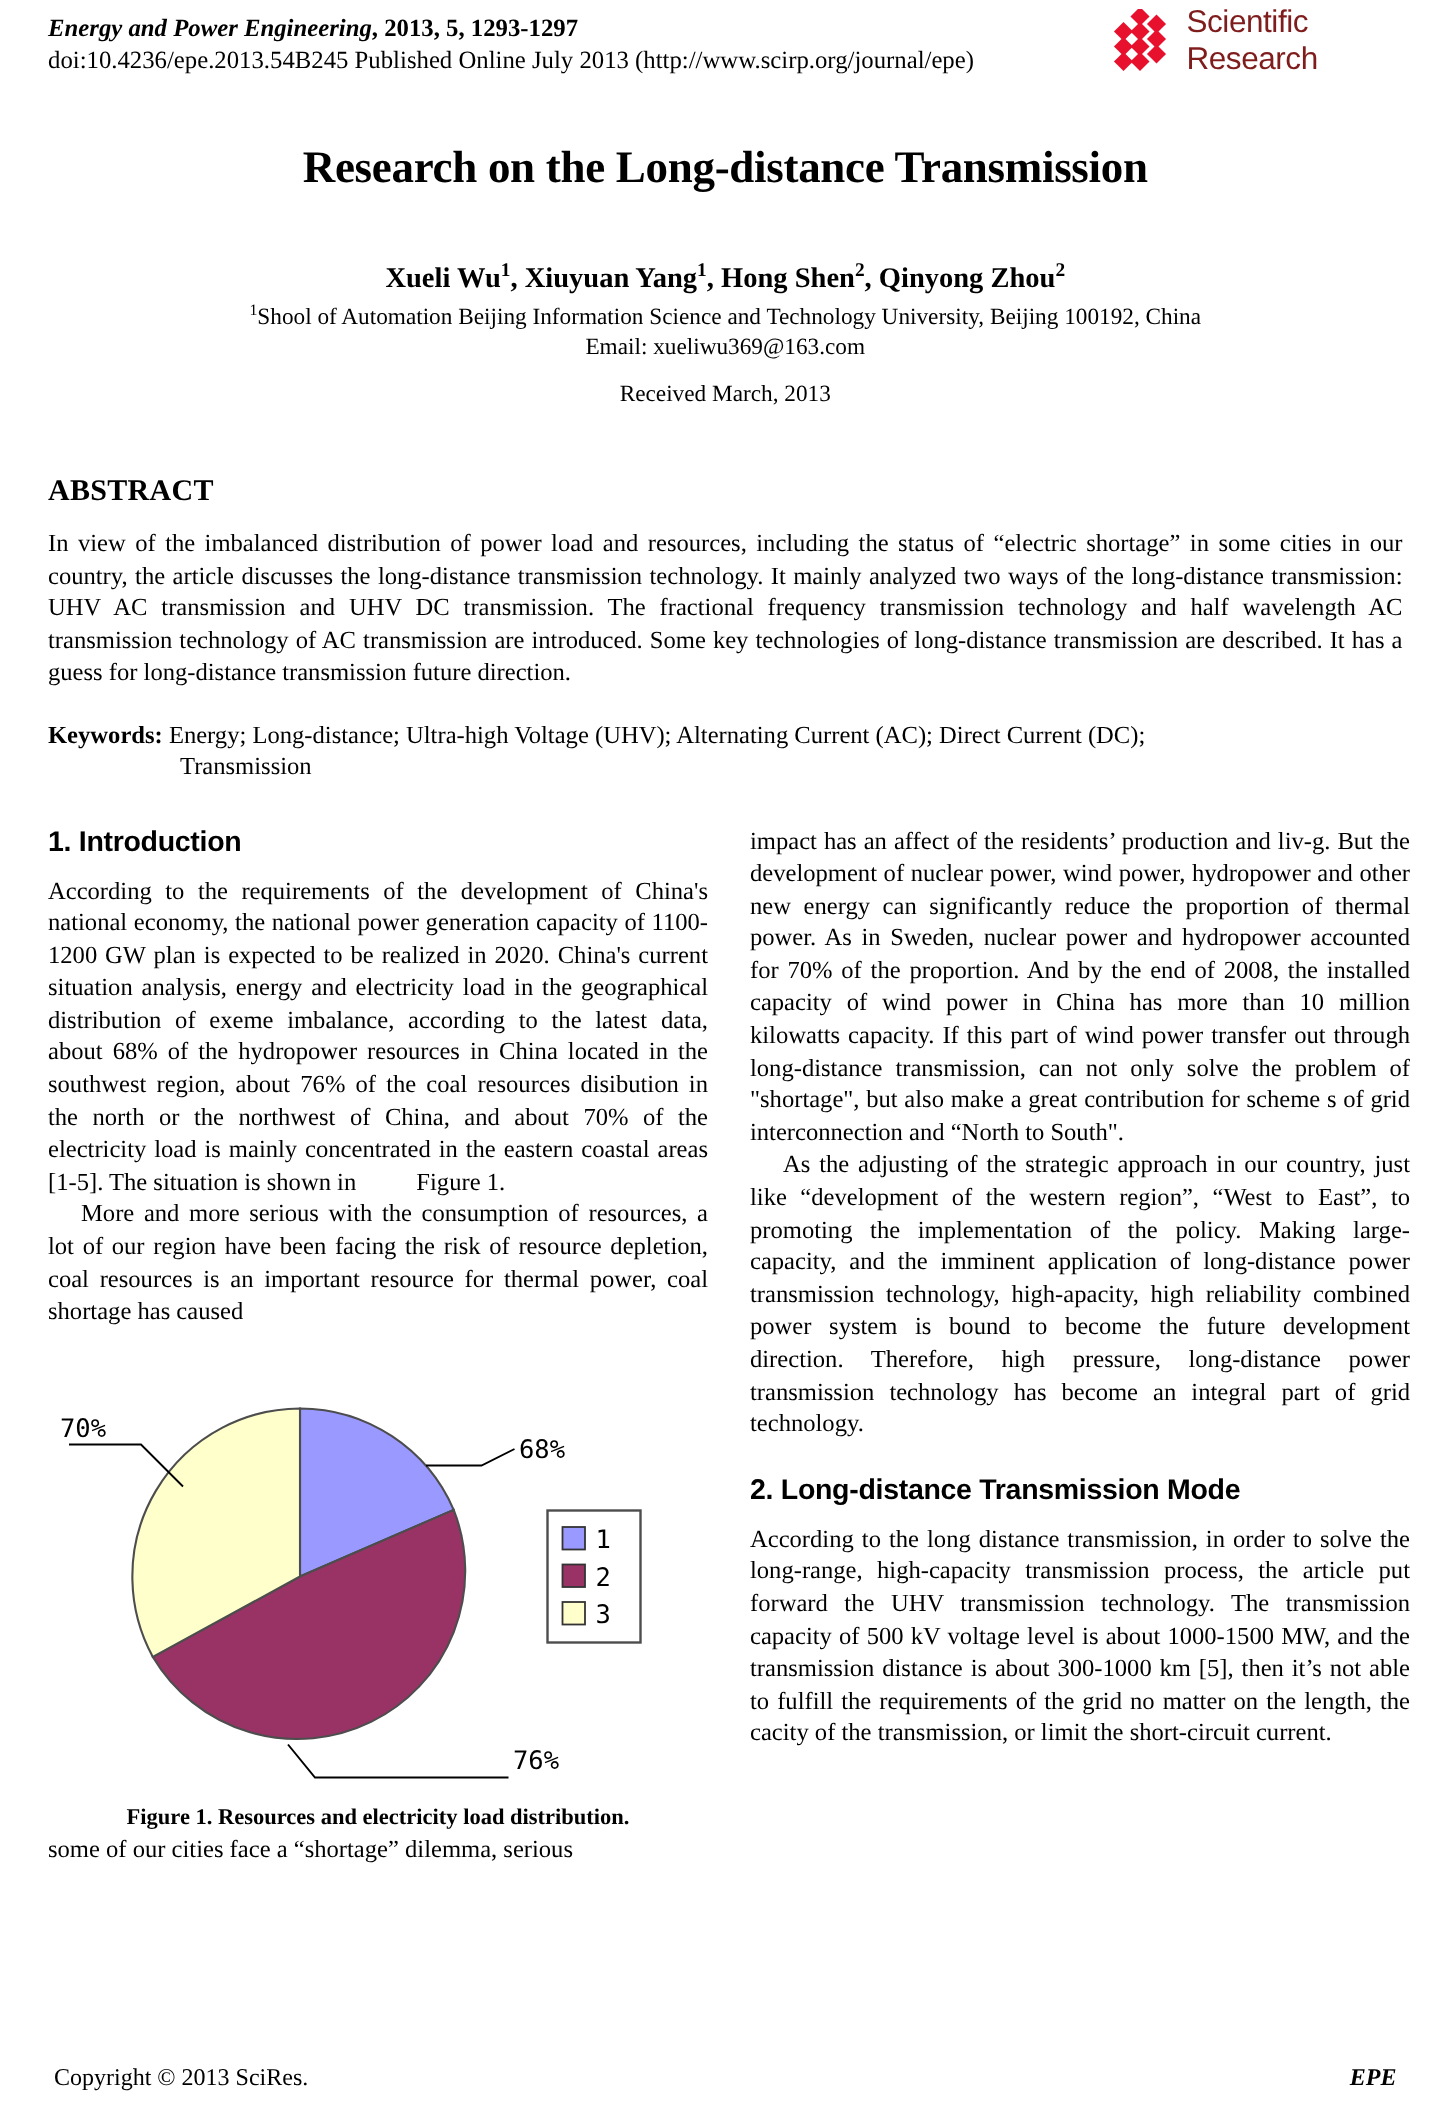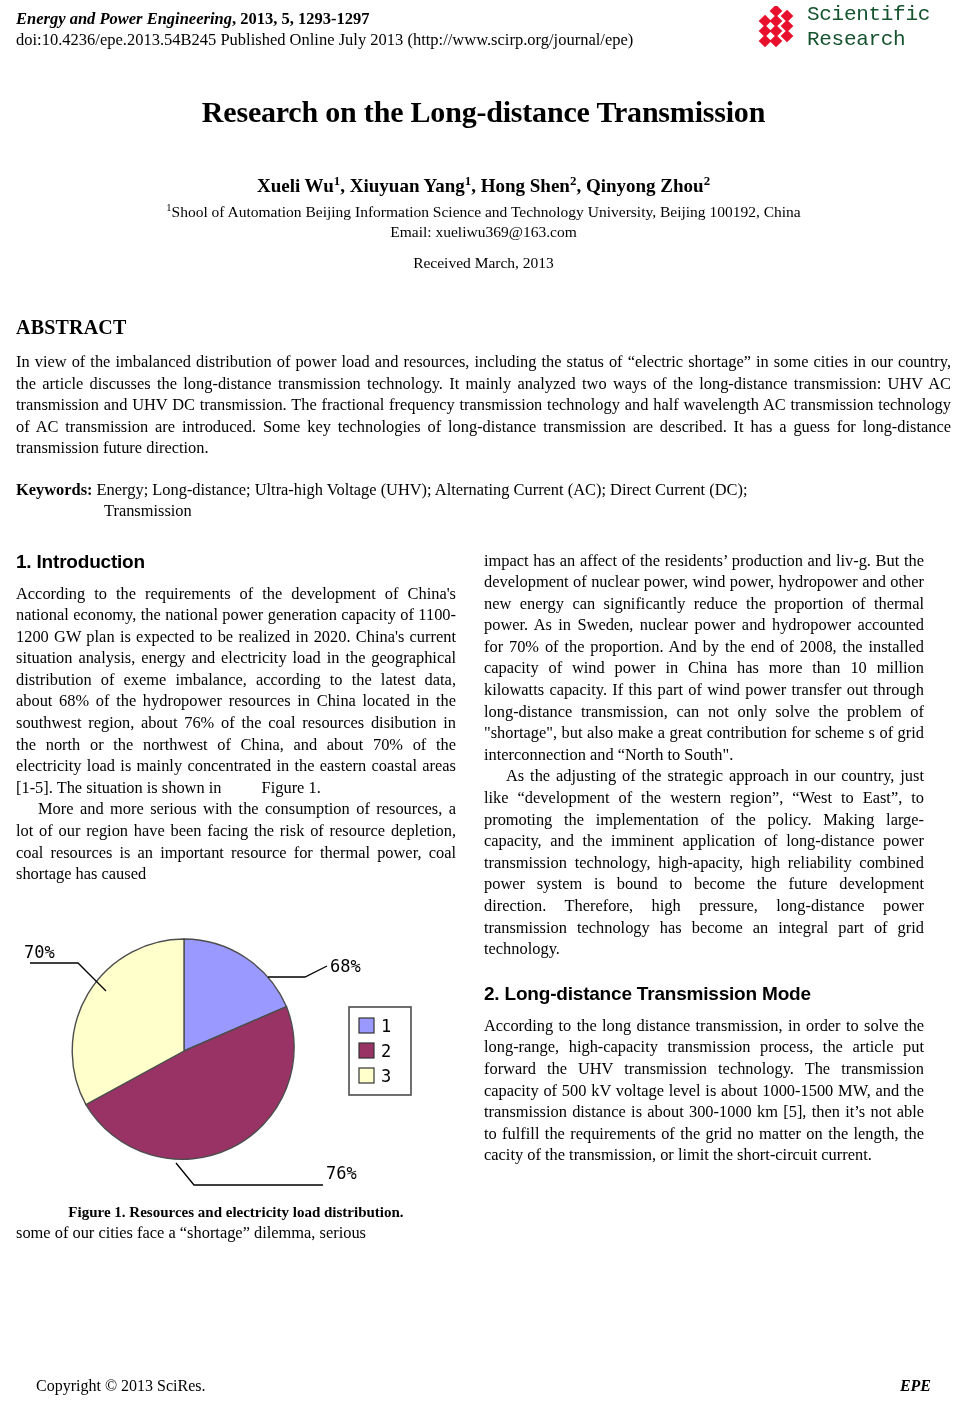--- a/index.html
+++ b/index.html
@@ -13,21 +13,21 @@
     position: relative;
     font-family: "Liberation Serif", "DejaVu Serif", serif;
     color: #000000;
     overflow: hidden;
   }
   .page {
     position: relative;
     width: 967px;
     height: 1417px;
     box-sizing: border-box;
-    padding: 0 16px;
+    padding: 0 32px;
   }
 
   
   .runhead {
     position: relative;
     padding-top: 8px;
     height: 58px;
   }
   .runhead-line1 {
     font-size: 16.5px;
@@ -59,24 +59,24 @@
     position: absolute;
     left: 0;
     top: 4px;
     width: 46px;
     height: 46px;
   }
   .logo-text {
     position: absolute;
     left: 52px;
     top: 0px;
-    font-family: Liberation Mono, monospace;
+    font-family: Liberation Sans, sans-serif;
     font-size: 21px;
     line-height: 25px;
-    color: #14532d;
+    color: #7f1d1d;
     letter-spacing: -0.3px;
   }
 
   
   .title {
     text-align: center;
     font-size: 30px;
     font-weight: bold;
     line-height: 36px;
     margin-top: 28px;

